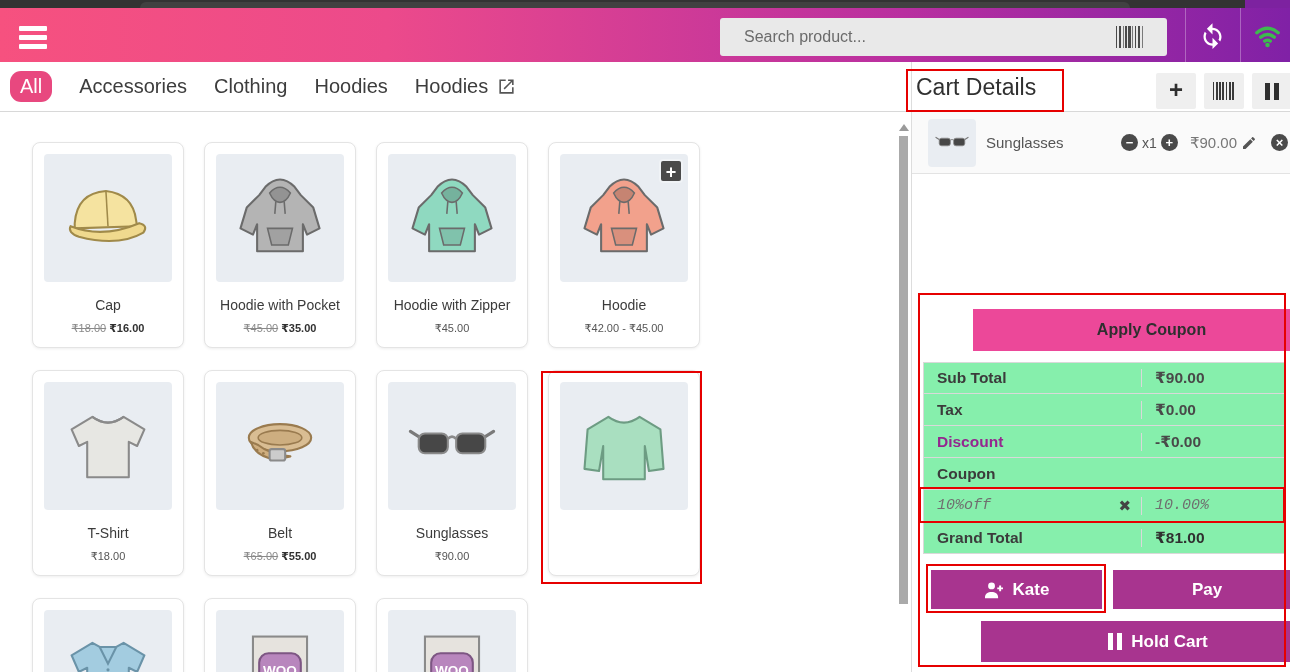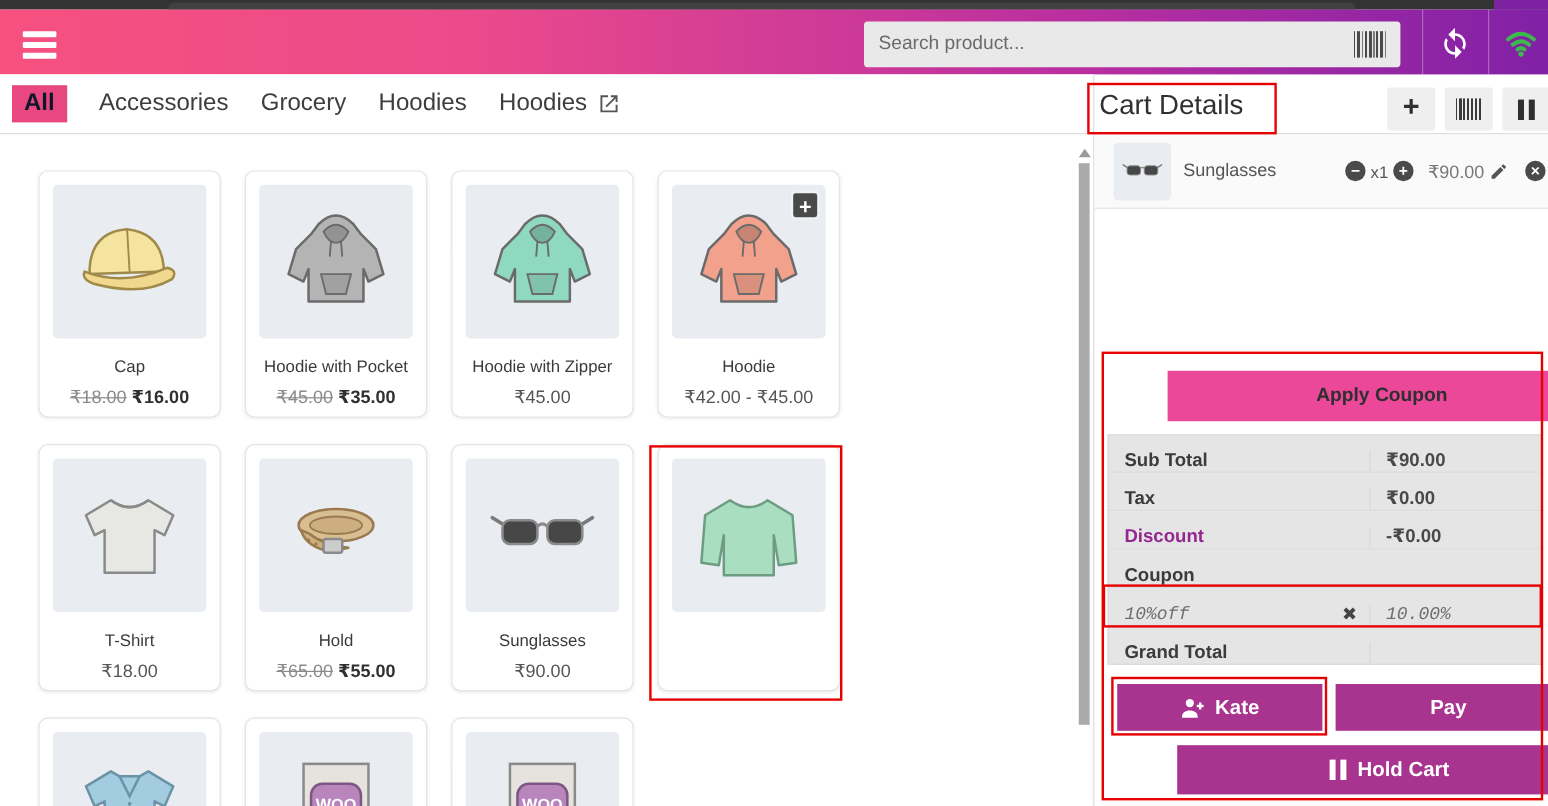--- a/index.html
+++ b/index.html
@@ -16,21 +16,21 @@
 
   
   .hdr {
     position:absolute; left:0; top:8px; width:1290px; height:54px;
     background:linear-gradient(90deg,#f6517f 0%,#ec4a8b 30%,#b92fa0 70%,#8021a6 100%);
   }
   .hamburger { position:absolute; left:19px; top:18px; width:28px; height:24px; cursor:pointer; }
   .hamburger div { width:28px; height:5px; background:#fff; border-radius:1px; margin-bottom:4px; }
   .search-box {
     position:absolute; left:720px; top:10px; width:447px; height:38px;
-    background:#e9e9e9; border-radius:3px; display:flex; align-items:center; padding:0 12px;
+    background:#e9e9e9; border-radius:3px; display:flex; align-items:center; padding:0 24px;
   }
   .search-box input {
     flex:1; border:none; outline:none; background:transparent;
     font-size:16px; color:#444; font-family:inherit;
   }
   .search-box input::placeholder { color:#6b6b6b; opacity:1; }
   .barcode-glyph {
     width:27px; height:22px;
     background:repeating-linear-gradient(90deg,#4a4a4a 0 1.5px,transparent 1.5px 3px,#4a4a4a 3px 5.5px,transparent 5.5px 7px,#7a7a7a 7px 8px,transparent 8px 9.5px);
   }
@@ -38,21 +38,21 @@
   .hdr-icon { position:absolute; top:14px; width:27px; height:27px; cursor:pointer; }
 
   
   .bar-border { position:absolute; left:0; top:111px; width:1290px; height:1px; background:#d8d8d8; }
   .catbar {
     position:absolute; left:0; top:62px; width:912px; height:49px; background:#fff;
     display:flex; align-items:center; gap:27px; padding-left:10px;
   }
   .cat-item { font-size:20px; color:#3d3d3d; cursor:pointer; display:flex; align-items:center; gap:9px; }
   .cat-all {
-    background:#e8487f; color:#0f172a; padding:4px 10px; border-radius:0; font-size:20px; cursor:pointer;font-weight:bold;
+    background:#e8487f; color:#ffffff; padding:4px 10px; border-radius:11px; font-size:20px; cursor:pointer;
   }
   .ext-icon { width:19px; height:19px; }
 
   .cart-title { position:absolute; left:916px; top:74px; font-size:23px; color:#303030; }
   .cart-hdr-btn {
     position:absolute; top:73px; width:40px; height:36px; background:#efefef; border-radius:2px;
     display:flex; align-items:center; justify-content:center; cursor:pointer; color:#2f2f2f;
   }
   .cart-hdr-btn .plus { font-size:24px; font-weight:bold; line-height:1; margin-top:-2px; }
   .mini-barcode {
@@ -75,21 +75,21 @@
     width:128px; height:128px; background:#e9edf2; border-radius:4px;
     display:flex; align-items:center; justify-content:center;
   }
   .imgbox svg { width:104px; height:104px; }
   .plus-badge {
     position:absolute; top:16px; right:16px; width:24px; height:24px; background:#4a4a4a;
     border-radius:4px; color:#fff; font-size:18px; font-weight:bold; line-height:22px; text-align:center;
     border:2px solid #f0f3f6;
   }
   .p-name { margin-top:15px; font-size:14px; color:#3b3b3b; }
-  .p-price { margin-top:9px; font-size:15px; color:#555; }
+  .p-price { margin-top:9px; font-size:11px; color:#555; }
   .p-price del { color:#8a8a8a; }
   .p-price b { color:#303030; }
 
   
   .scrollbar { position:absolute; left:897px; top:112px; width:13px; height:560px; background:#fff; }
   .sb-arrow {
     position:absolute; left:2px; top:12px; width:0; height:0;
     border-left:5px solid transparent; border-right:5px solid transparent; border-bottom:7px solid #9a9a9a;
   }
   .sb-thumb { position:absolute; left:2px; top:24px; width:9px; height:468px; background:#aaa; cursor:grab; }
@@ -119,21 +119,21 @@
   .remove-btn { margin-right:0; }
 
   
   .apply-coupon {
     position:absolute; left:928px; top:309px; width:357px; height:42px; background:#ec4899;
     display:flex; align-items:center; justify-content:center;
     font-weight:bold; font-size:16px; color:#2f2f2f; cursor:pointer;margin-left:45px;
   }
   .totals { position:absolute; left:923px; top:362px; width:362px; }
   .t-row {
-    display:flex; align-items:flex-end; height:32px; border:1px solid #d9d9d9; border-top:none; background:#e5e5e5;
+    display:flex; align-items:center; height:32px; border:1px solid #d9d9d9; border-top:none; background:#86efac;
   }
   .t-row:first-child { border-top:1px solid #d9d9d9; }
   .t-label {
     width:218px; padding-left:13px; display:flex; align-items:center;
     font-weight:bold; font-size:15.5px; color:#3b3b3b; border-right:1px solid #d9d9d9;
   }
   .t-label.full { width:100%; border-right:none; }
   .t-value { flex:1; padding-left:13px; display:flex; align-items:center; font-weight:bold; font-size:15.5px; color:#494949; }
   .accent { color:#94278f; }
   .coupon-code { font-style:italic; font-weight:normal; color:#6f6f6f; font-size:15px;font-family:Liberation Mono, monospace; }
@@ -248,21 +248,21 @@
           <path d="M9.5 17 Q12 15.2 14.5 17"></path>
         </g>
         <circle cx="12" cy="20.5" r="2" fill="#3dba4e"></circle>
       </svg>
     </div>
   </div>
 
   <div class="catbar">
     <div class="cat-all">All</div>
     <div class="cat-item">Accessories</div>
-    <div class="cat-item">Grocery</div>
+    <div class="cat-item">Clothing</div>
     <div class="cat-item">Hoodies</div>
     <div class="cat-item">
       <span>Hoodies</span>
       <svg class="ext-icon" viewBox="0 0 24 24">
         <path d="M5 5h6V3H3v18h18v-8h-2v6H5z" fill="#555"></path>
         <path d="M14 3v2h3.6l-9.3 9.3 1.4 1.4L19 6.4V10h2V3z" fill="#555"></path>
       </svg>
     </div>
   </div>
   <div class="bar-border"></div>
@@ -339,21 +339,21 @@
         <div class="p-price">₹18.00</div>
       </div>
 
 
       <div class="card">
         <div class="imgbox">
             <svg>
               <use href="#sym-belt"></use>
             </svg>
           </div>
-        <div class="p-name">Hold</div>
+        <div class="p-name">Belt</div>
         <div class="p-price">
           <del>₹65.00</del> <b>₹55.00</b>
         </div>
       </div>
 
       <div class="card">
         <div class="imgbox">
             <svg>
               <use href="#sym-sunglasses"></use>
             </svg>
@@ -440,20 +440,21 @@
     </div>
     <div class="t-row">
       <div class="t-label">
         <span class="coupon-code">10%off</span>
         <span class="coupon-x">✖</span>
       </div>
       <div class="t-value coupon-code">10.00%</div>
     </div>
     <div class="t-row">
       <div class="t-label">Grand Total</div>
+      <div class="t-value" style="color:#303030">₹81.00</div>
     </div>
   </div>
 
   <div class="btn btn-kate">
     <svg width="20" height="18" viewBox="0 0 24 22">
       <circle cx="9" cy="6" r="4.2" fill="#fff"></circle>
       <path d="M1 20c0-4.4 3.6-6.5 8-6.5s8 2.1 8 6.5v1H1z" fill="#fff"></path>
       <path d="M19.5 5.5v7M16 9h7" stroke="#fff" stroke-width="2.4"></path>
     </svg>
     <span>Kate</span>

